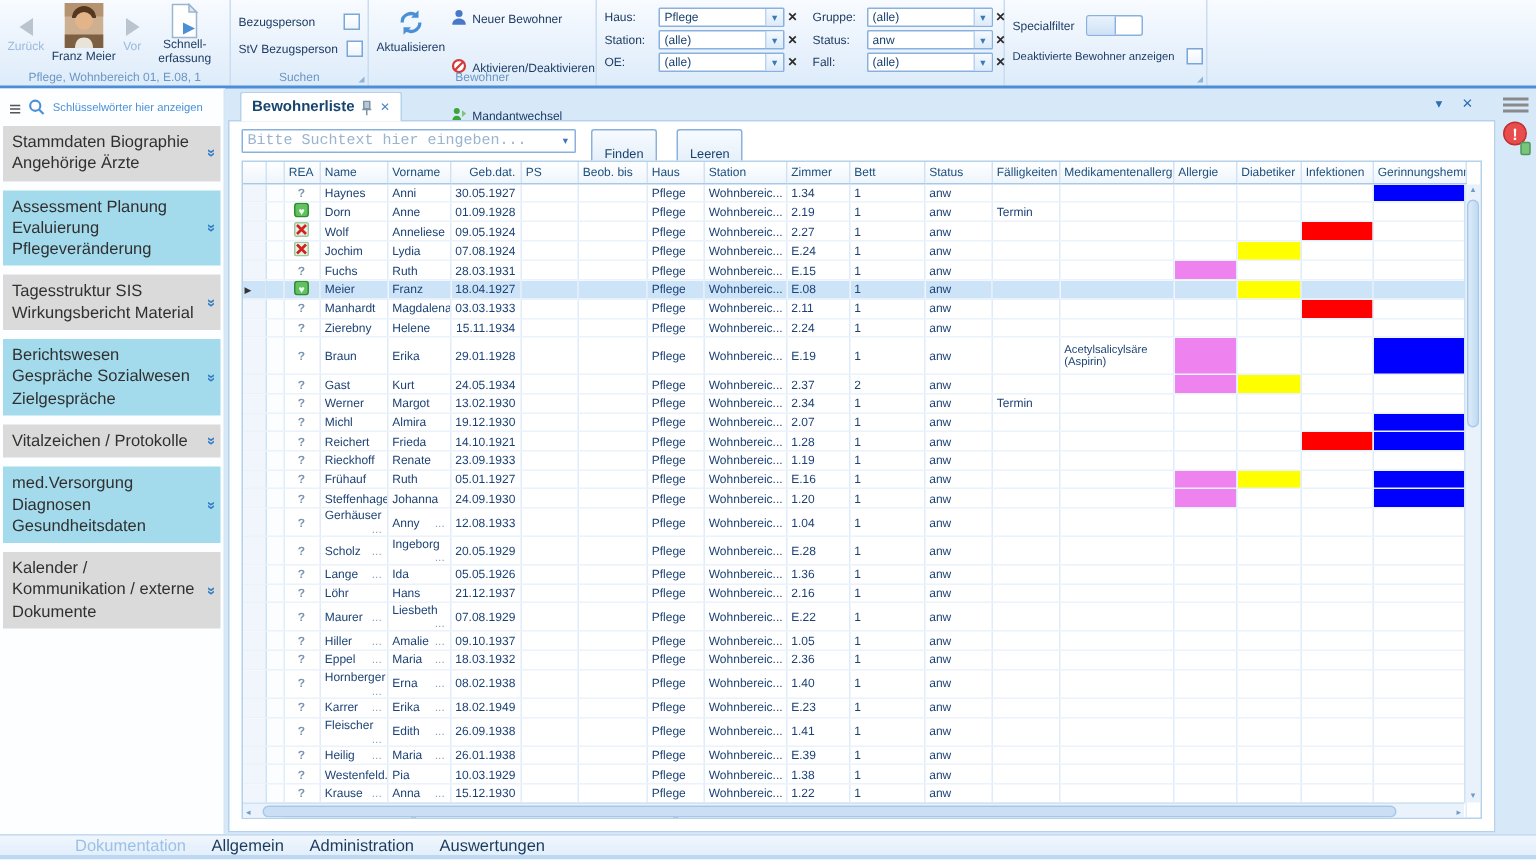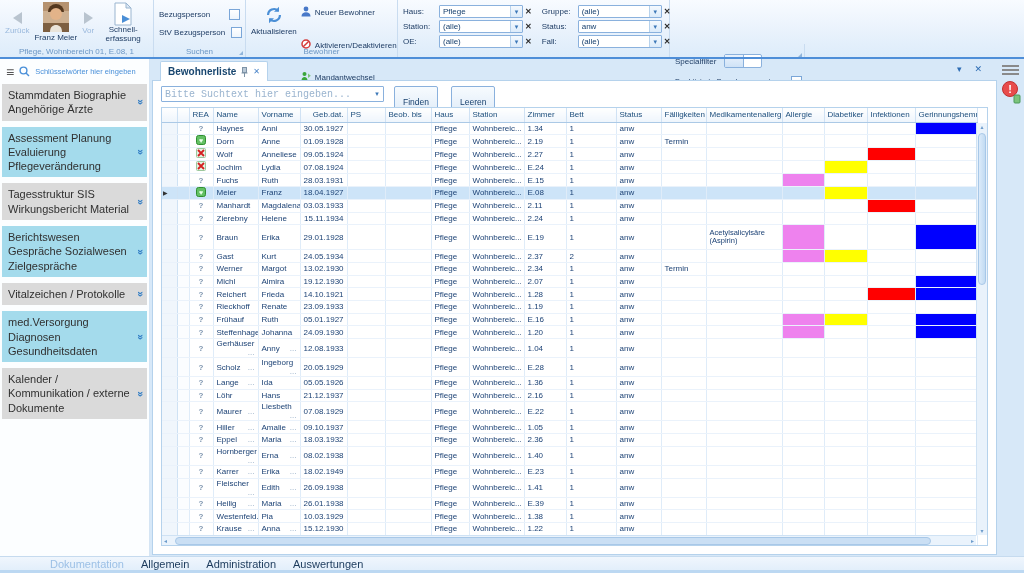--- a/index.html
+++ b/index.html
@@ -224,42 +224,42 @@
             <label>Fall:</label>
             <div class="dd">
               <span class="ddval">(alle)</span>
               <span class="ddarrow">▾</span>
             </div>
             <span class="ddx">✕</span>
           </div>
         </div>
     </div>
 
-    <div class="rgroup" style="width:135px;border-right:1px solid #c9dcf0;margin-top:44px;">
+    <div class="rgroup" style="width:135px;border-right:1px solid #c9dcf0;">
       <div class="sprow">
         <span>Specialfilter</span>
         <span class="toggle"></span>
       </div>
       <div class="sprow">
         <span style="font-size:7.5px">Deaktivierte Bewohner anzeigen</span>
         <span class="chk"></span>
       </div>
       <div class="rcorner"></div>
     </div>
   </div>
   <div id="ribbon-line"></div>
 
   <div id="sidebar">
     <div id="sb-search">
       <span id="sb-burger">≡</span>
       <svg width="11" height="11">
           <circle cx="4.5" cy="4.5" r="3.4" fill="none" stroke="#4a90d9" stroke-width="1.4"></circle>
           <line x1="7" y1="7" x2="10" y2="10" stroke="#4a90d9" stroke-width="1.4"></line>
         </svg>
-      <span id="sb-search-text">Schlüsselwörter hier eingeben</span>
+      <span id="sb-search-text">Schlüsselwörter hier anzeigen</span>
     </div>
     <div id="sb-items">
         <div class="sb-item gray"><span class="sb-label">Stammdaten  Biographie Angehörige Ärzte</span><span class="sb-chev">»</span></div>
         <div class="sb-item cyan"><span class="sb-label">Assessment Planung Evaluierung Pflegeveränderung</span><span class="sb-chev">»</span></div>
         <div class="sb-item gray"><span class="sb-label">Tagesstruktur  SIS Wirkungsbericht Material</span><span class="sb-chev">»</span></div>
         <div class="sb-item cyan"><span class="sb-label">Berichtswesen Gespräche Sozialwesen Zielgespräche</span><span class="sb-chev">»</span></div>
         <div class="sb-item gray"><span class="sb-label">Vitalzeichen / Protokolle</span><span class="sb-chev">»</span></div>
         <div class="sb-item cyan"><span class="sb-label">med.Versorgung Diagnosen Gesundheitsdaten</span><span class="sb-chev">»</span></div>
         <div class="sb-item gray"><span class="sb-label">Kalender / Kommunikation / externe Dokumente</span><span class="sb-chev">»</span></div>
       </div>

